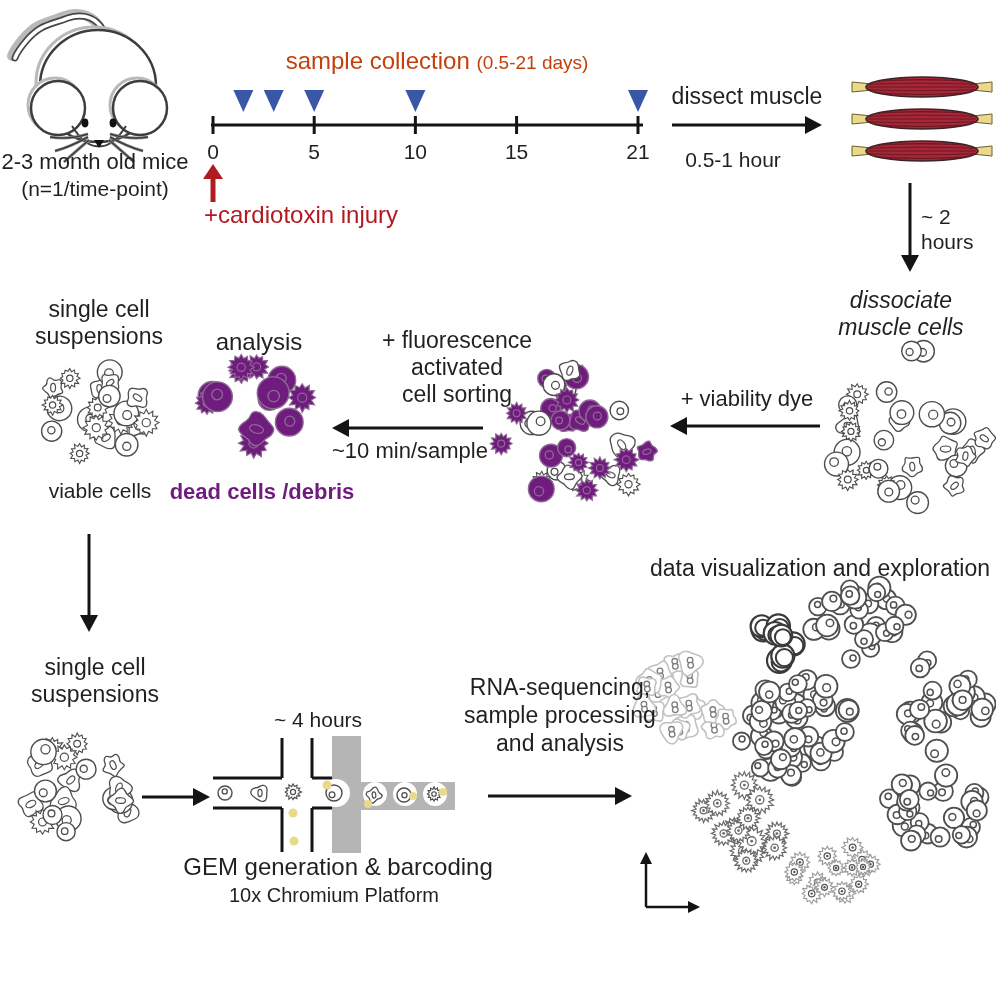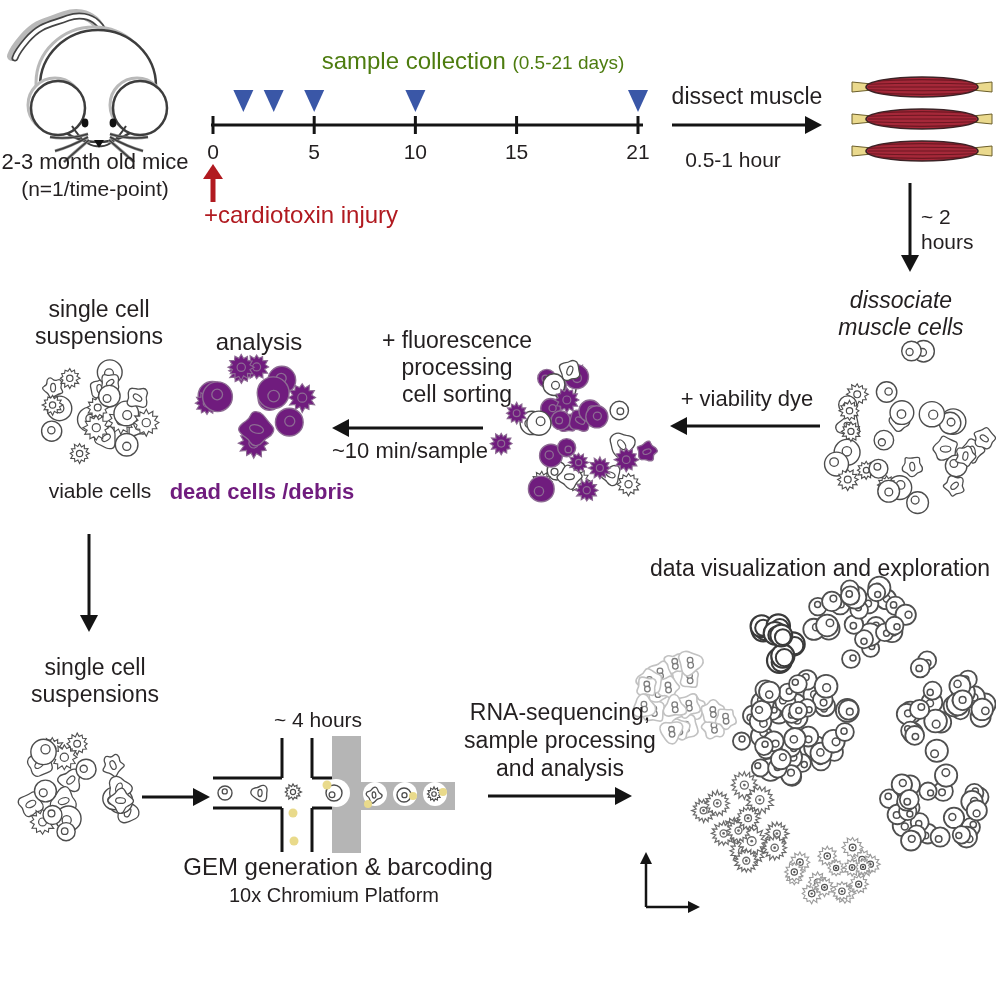--- a/index.html
+++ b/index.html
@@ -1,21 +1,21 @@
 <!DOCTYPE html>
 <html><head>
 <meta charset="utf-8">
 <style>
   html,body{margin:0;padding:0;background:#fff;}
   #stage{position:relative;width:996px;height:996px;background:#fff;overflow:hidden;
          font-family:"Liberation Sans",sans-serif;color:#231f20;}
   #fig{position:absolute;left:0;top:0;}
   .lbl{position:absolute;white-space:nowrap;line-height:27px;}
   .ctr{transform:translateX(-50%);text-align:center;}
-  .blue{color:#4d7c0f;margin-left:36px;}
+  .blue{color:#c2410c;}
   .red{color:#b11a20;}
   .purple{color:#701c7e;}
 </style>
 </head>
 <body>
 
 <div id="stage">
   <svg id="fig" width="996" height="996" viewBox="0 0 996 996">
       <g transform="translate(8,2)">
         <path d="M97 54 C104 24 82 8 60 16 C42 23 33 22 19 38 C13 45 9 50 7 56" fill="none" stroke="#b9b9b9" stroke-width="10" stroke-linecap="round" transform="translate(-3,-2)"></path>
@@ -890,21 +890,21 @@
 
   <div class="lbl ctr" style="left:901px;top:287px;font-size:23px;font-style:italic;">
     <div>dissociate</div>
     <div>muscle cells</div>
   </div>
 
   <div class="lbl ctr" style="left:747px;top:385px;font-size:22px;">+ viability dye</div>
 
   <div class="lbl ctr" style="left:409px;top:327px;font-size:23px;margin-left:48px;">
     <div>+ fluorescence</div>
-    <div>processing</div>
+    <div>activated</div>
     <div>cell sorting</div>
   </div>
   <div class="lbl" style="left:332px;top:437px;font-size:22px;">~10 min/sample</div>
 
   <div class="lbl ctr" style="left:259px;top:328px;font-size:24px;">analysis</div>
   <div class="lbl ctr purple" style="left:262px;top:478px;font-size:22px;font-weight:bold;">dead cells /debris</div>
 
   <div class="lbl ctr" style="left:99px;top:296px;font-size:23px;">
     <div>single cell</div>
     <div>suspensions</div>
@@ -913,20 +913,20 @@
 
   <div class="lbl ctr" style="left:95px;top:654px;font-size:23px;">
     <div>single cell</div>
     <div>suspensions</div>
   </div>
 
   <div class="lbl ctr" style="left:318px;top:706px;font-size:21px;">~ 4 hours</div>
   <div class="lbl ctr" style="left:338px;top:853px;font-size:24px;">GEM generation &amp; barcoding</div>
   <div class="lbl ctr" style="left:334px;top:882px;font-size:20px;">10x Chromium Platform</div>
 
-  <div class="lbl ctr" style="left:560px;top:698px;font-size:23px;line-height:28px;">
+  <div class="lbl ctr" style="left:560px;top:673px;font-size:23px;line-height:28px;">
     <div>RNA-sequencing,</div>
     <div>sample processing</div>
     <div>and analysis</div>
   </div>
 
   <div class="lbl ctr" style="left:820px;top:555px;font-size:23px;">data visualization and exploration</div>
 </div>
 
 </body></html>

